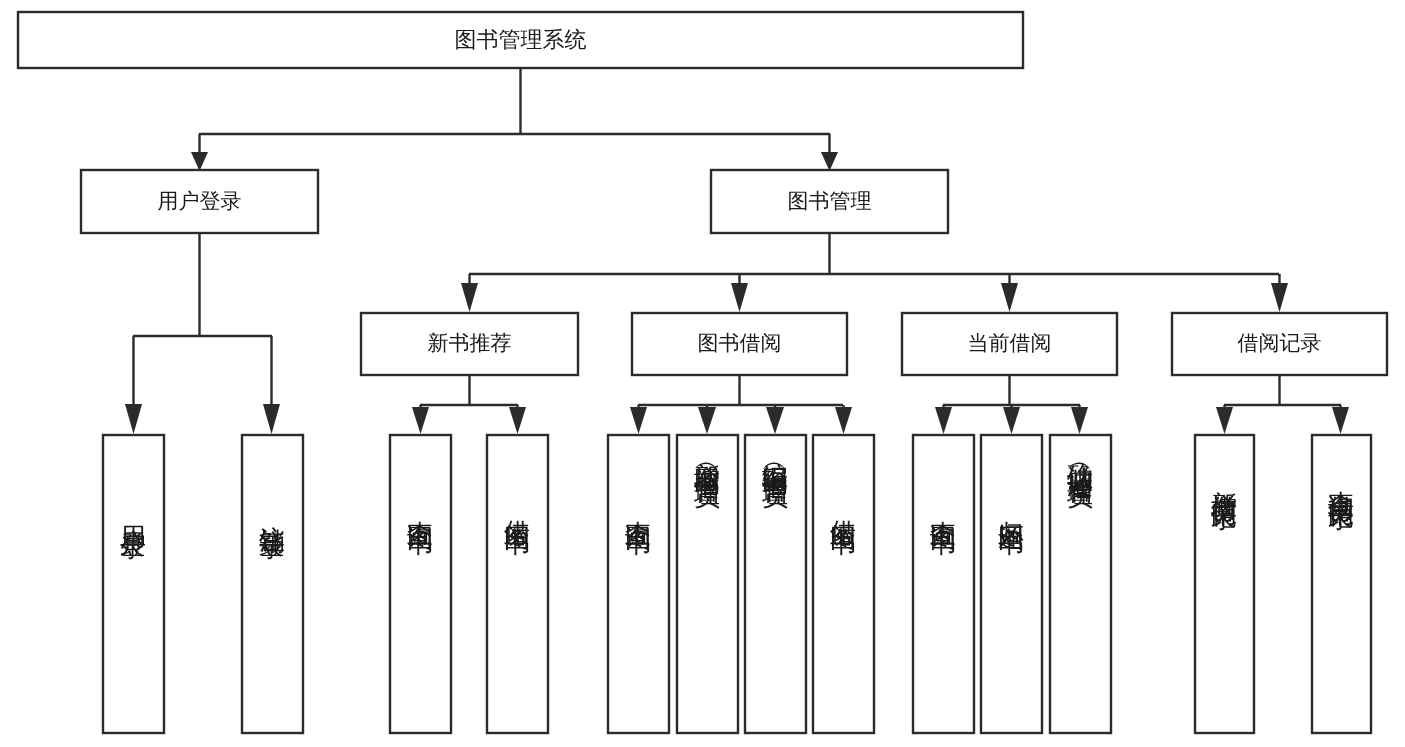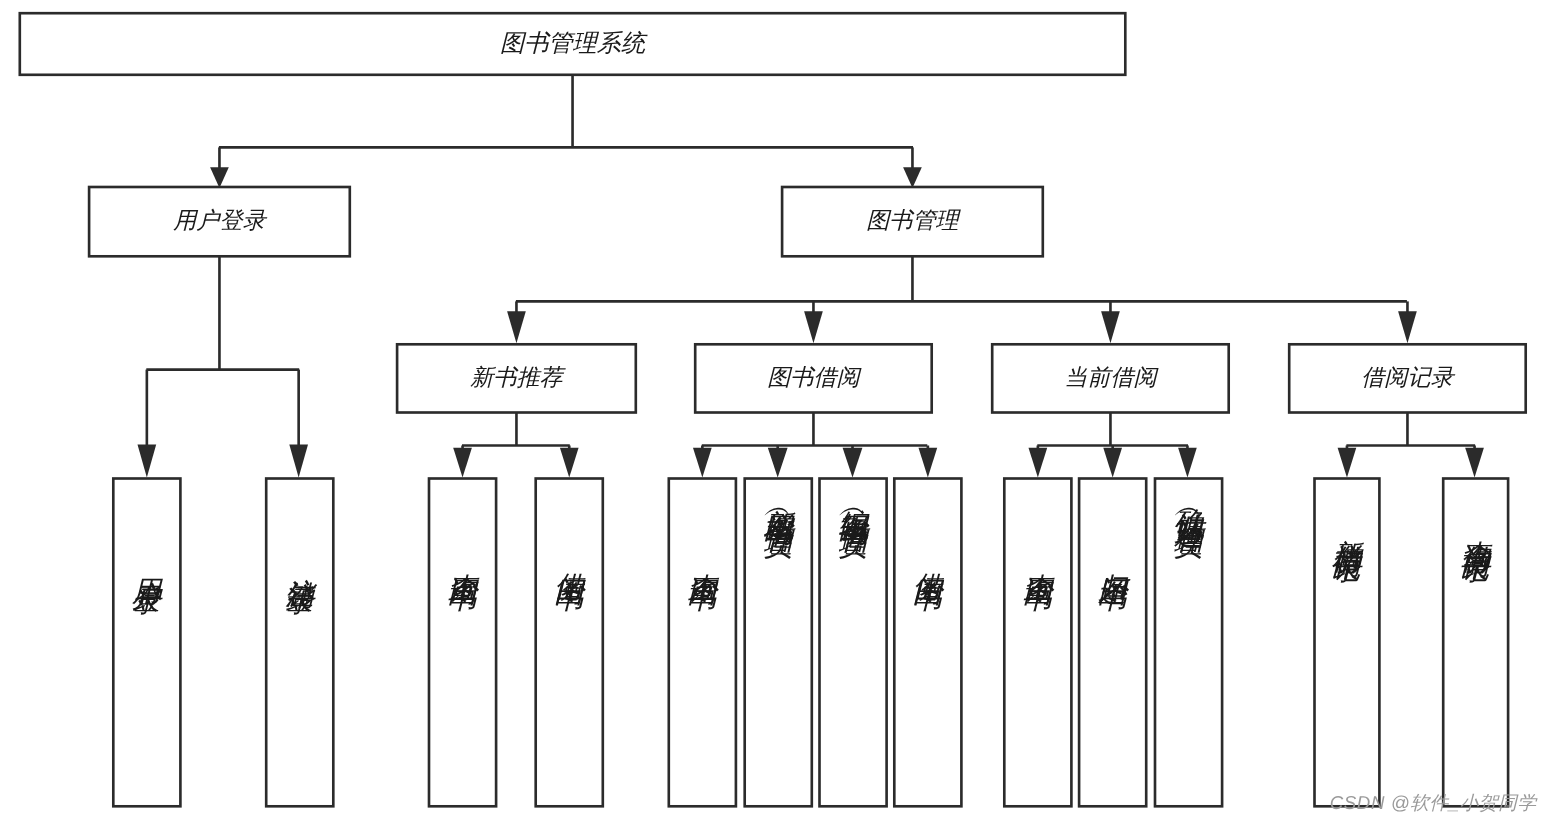--- a/index.html
+++ b/index.html
@@ -11,21 +11,20 @@
     width: 1405px;
     height: 747px;
     font-family: "Liberation Sans", "DejaVu Sans", sans-serif;
     overflow: hidden;
     position: relative;
   }
   #diagram-root {
     position: relative;
     width: 1405px;
     height: 747px;
-    font-style: italic;
   }
   svg#flow-svg {
     position: absolute;
     top: 0;
     left: 0;
     width: 1405px;
     height: 747px;
     display: block;
   }
   .node-box {
@@ -236,15 +235,14 @@
     <span class="vlabel-text">确认归还（管理员）</span>
   </div>
 
   <div class="vlabel-wrap" style="left:1195px; top:470px; width:59px; height:263px;">
     <span class="vlabel-text">新增借阅记录</span>
   </div>
   <div class="vlabel-wrap" style="left:1312px; top:470px; width:59px; height:263px;">
     <span class="vlabel-text">查询借阅记录</span>
   </div>
 
-  <div class="watermark">CSDN @软件_小贺同学</div>
 
 </div>
 
 </body></html>

